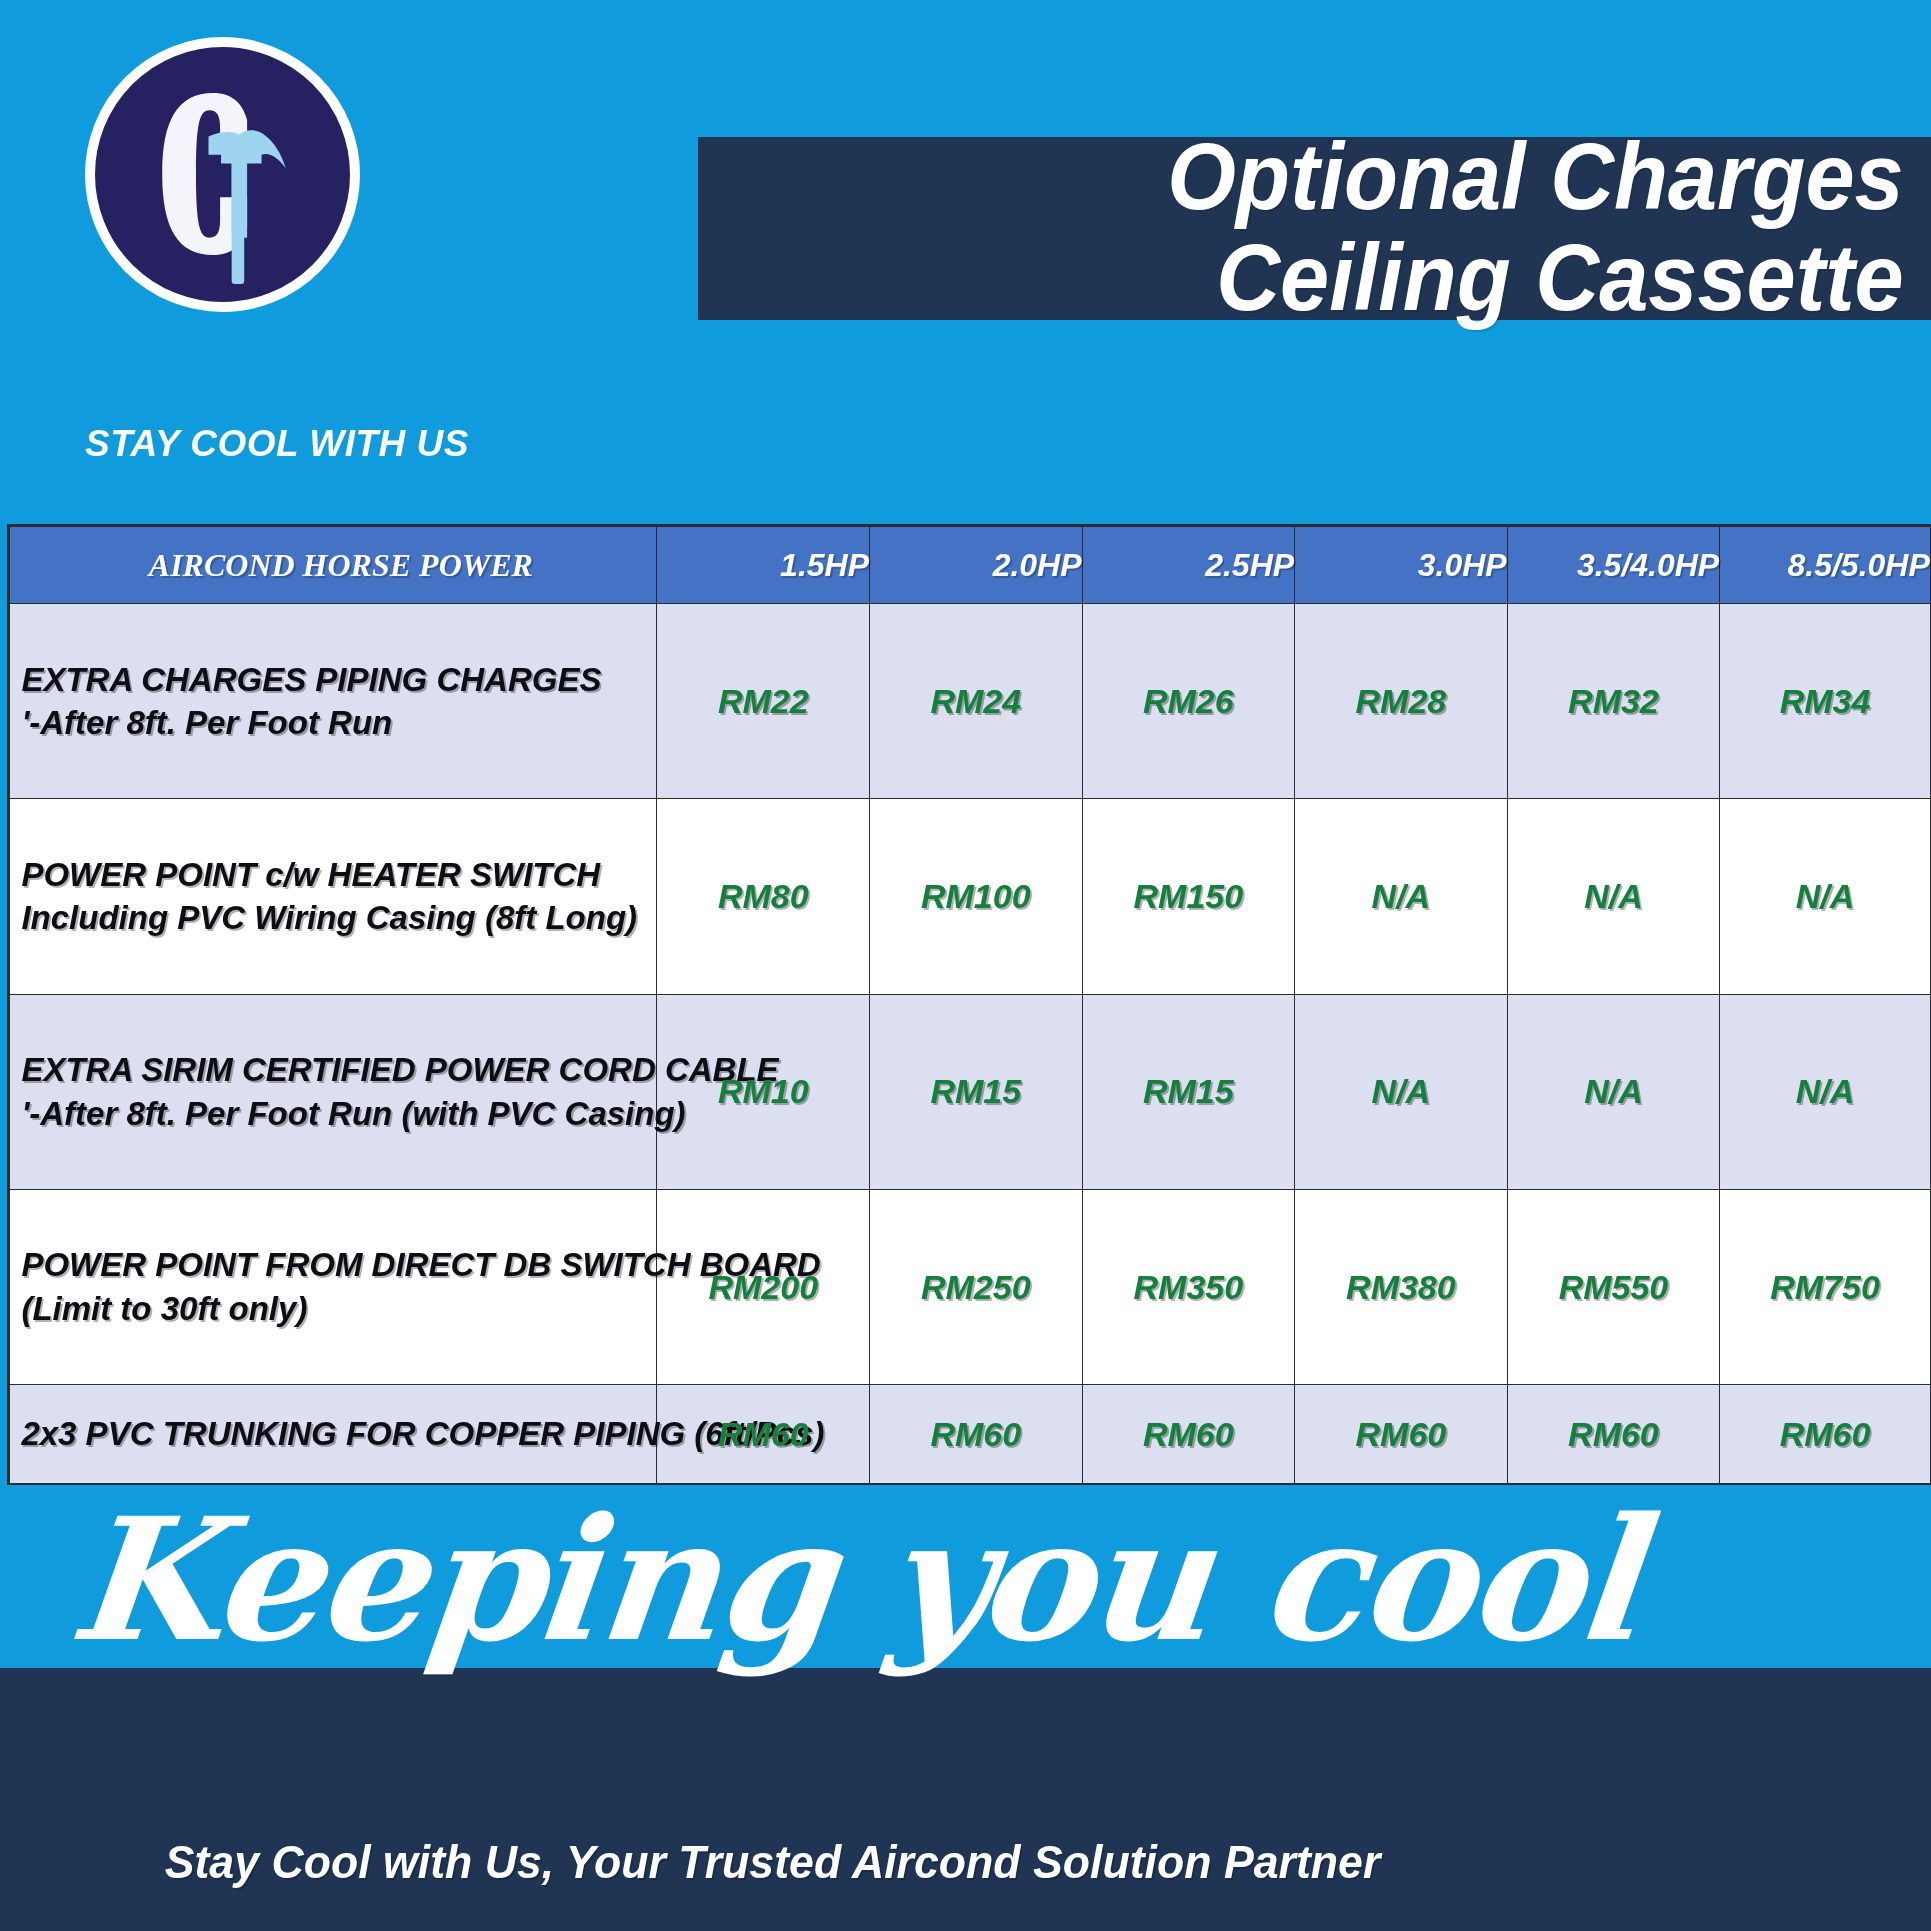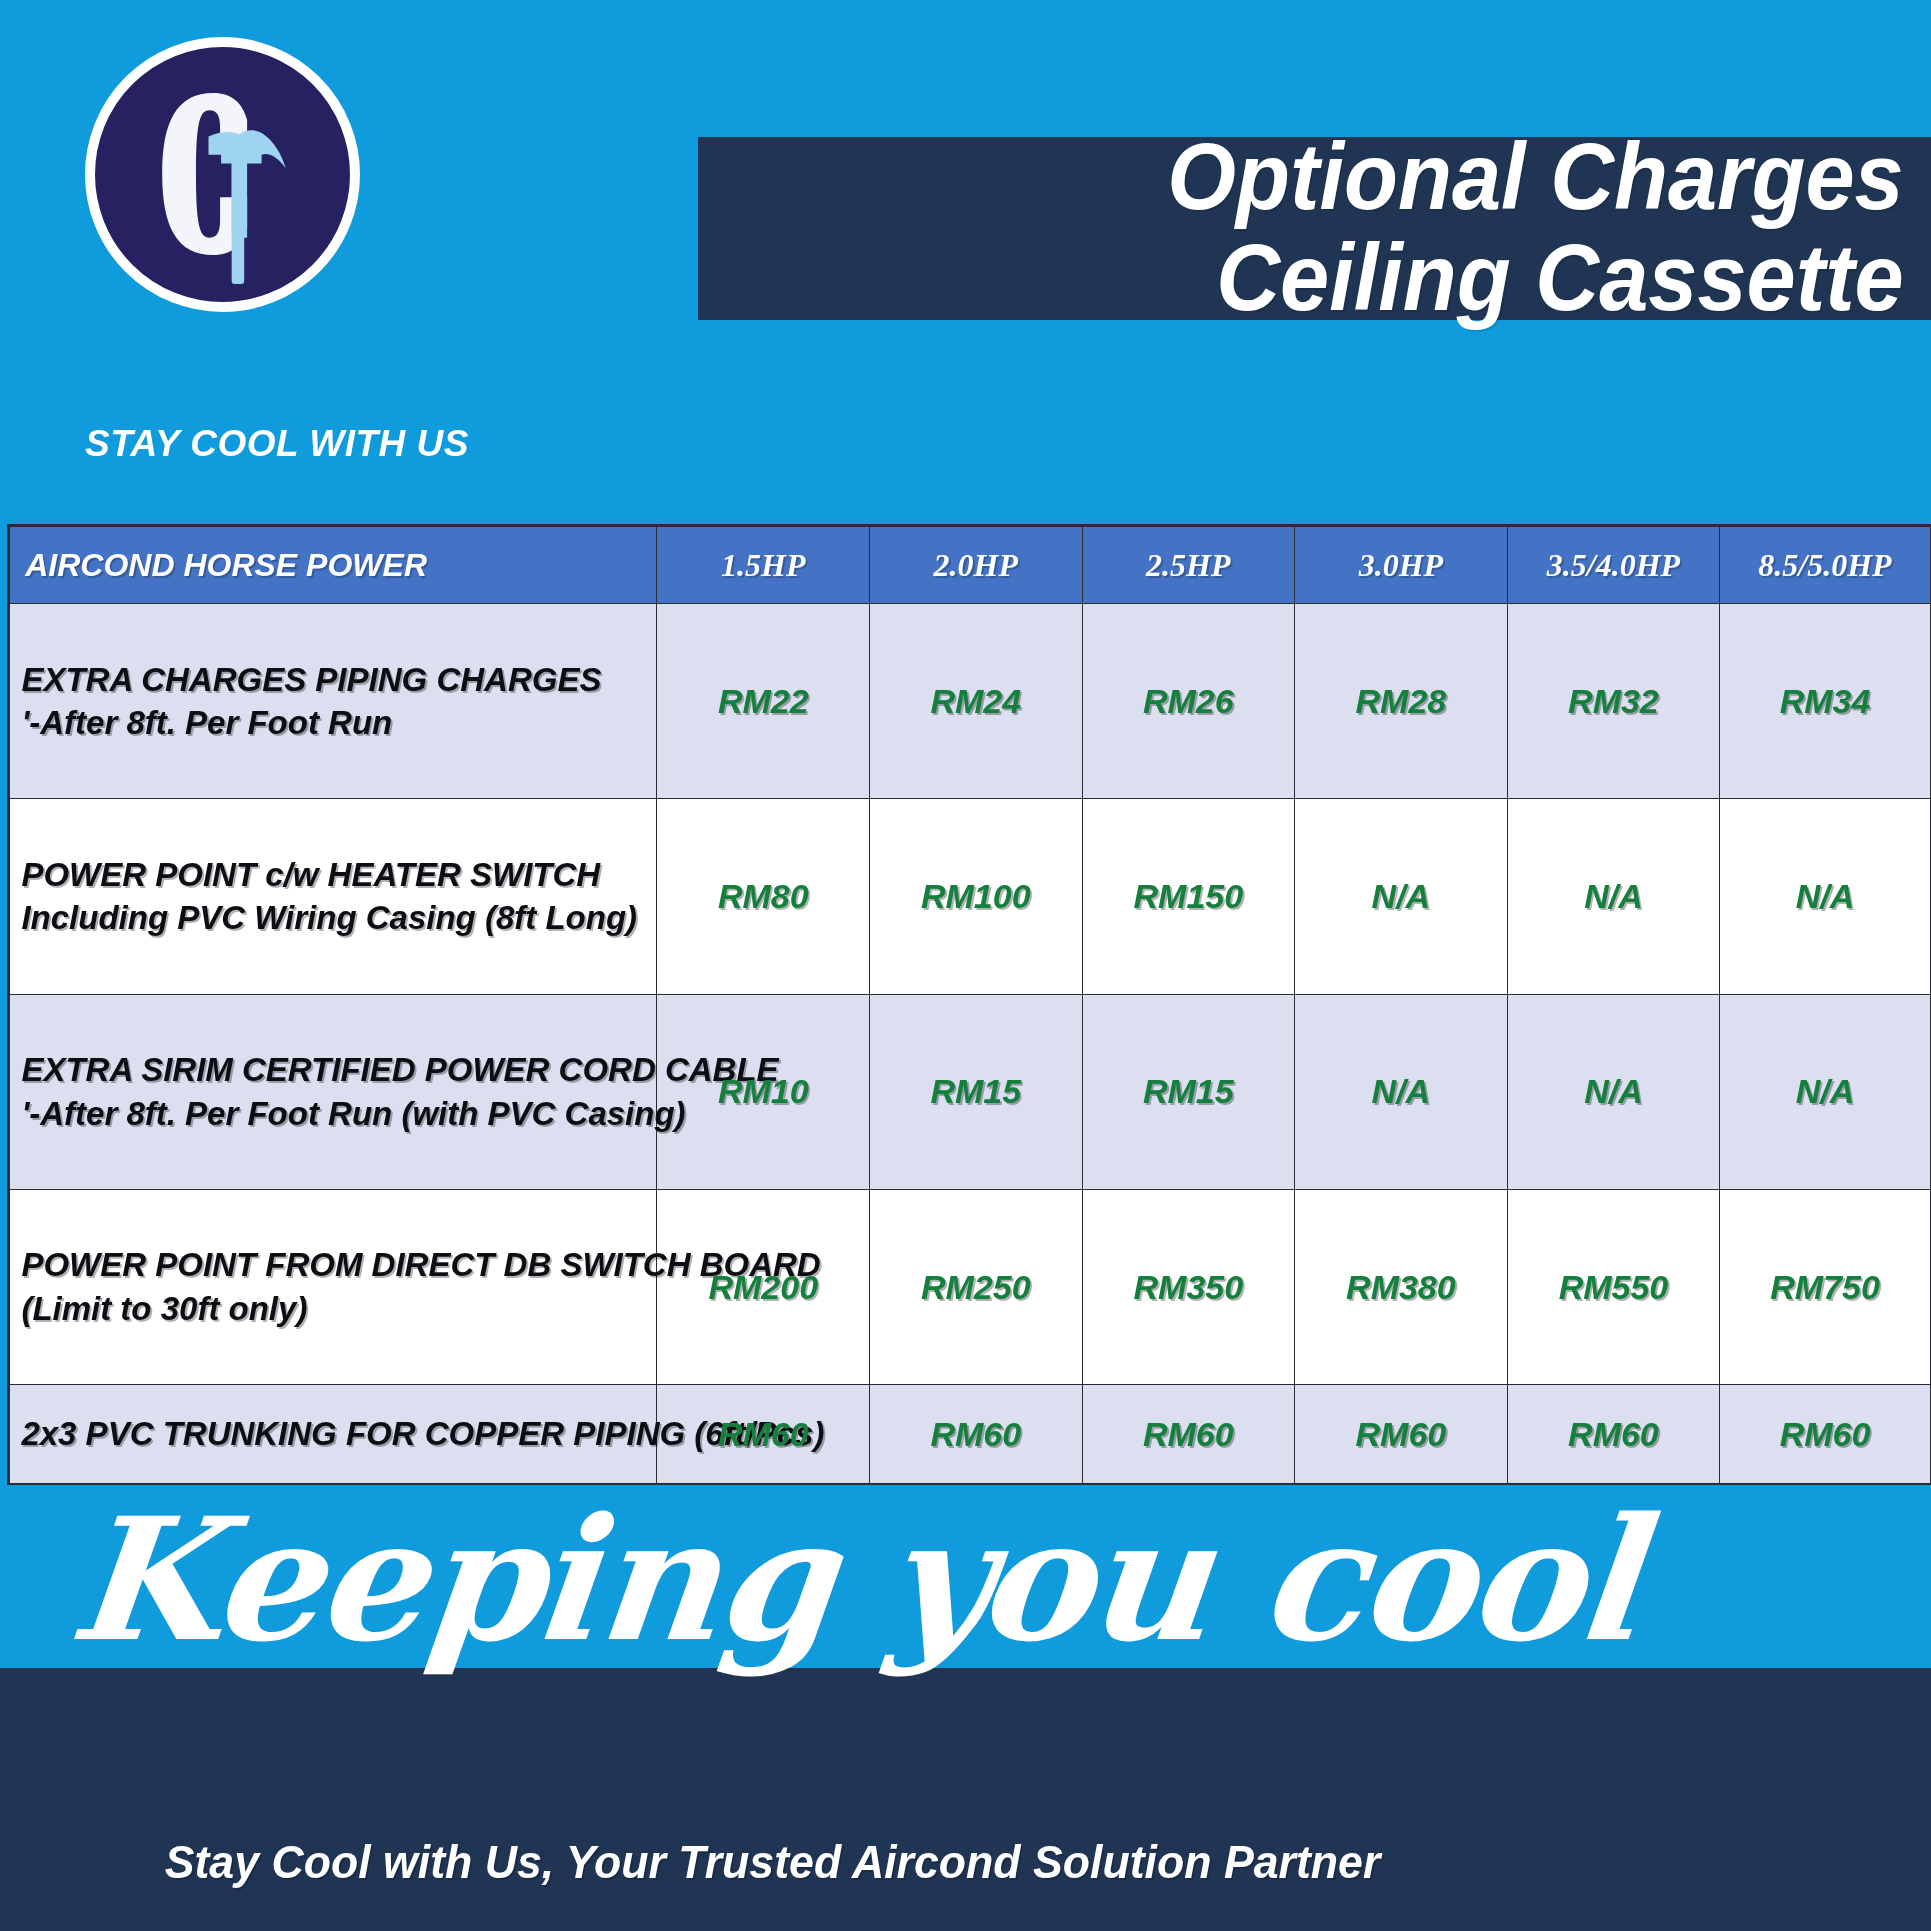--- a/index.html
+++ b/index.html
@@ -92,22 +92,22 @@
     font-stretch: condensed;
     vertical-align: middle;
   }
   table#charges thead th {
     background: #4472c4;
     color: #ffffff;
     height: 77px;
     font-size: 32px;
     text-shadow: 1.9px 1.9px 0 rgba(0,0,0,0.22);
   }
-  th.desc-h { text-align: left; padding-left: 15.4px; font-size: 34px; }
-  th.hp-h { text-align: center; font-family: Liberation Serif, serif; }
+  th.desc-h { text-align: center; padding-left: 15.4px; font-size: 34px; font-family: Liberation Serif, serif; }
+  th.hp-h { text-align: right; }
 
   table#charges tbody tr.alt td { background: #dbdff0; }
   table#charges tbody tr.plain td { background: #ffffff; }
 
   td.desc {
     text-align: left;
     padding-left: 11.6px;
     color: #0d0d14;
     font-size: 33px;
     line-height: 1.32;

